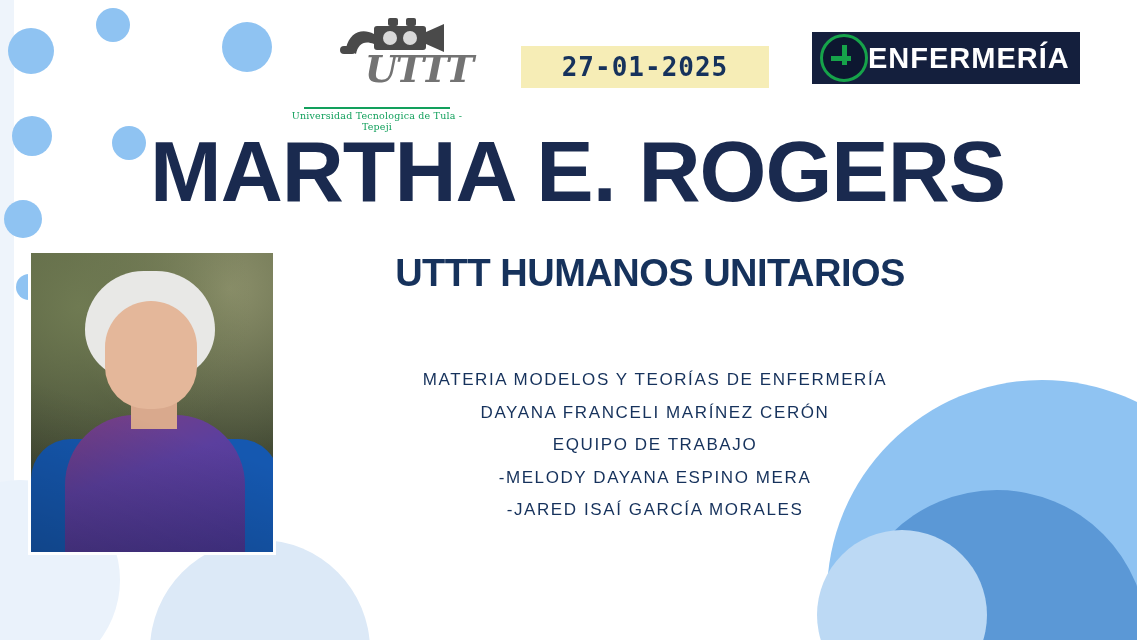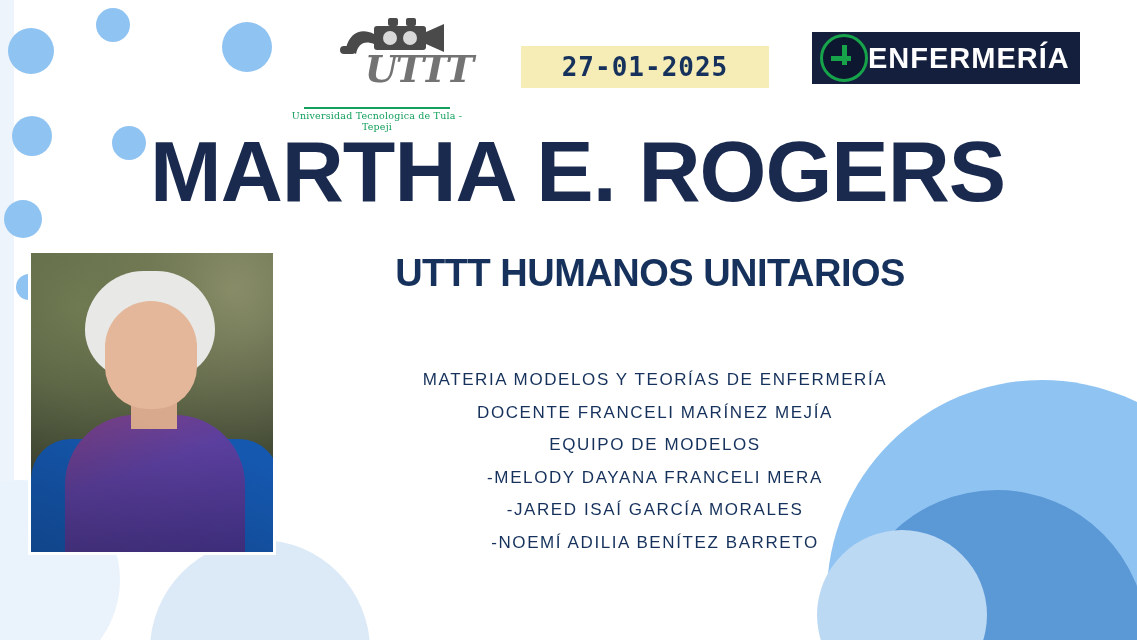--- a/index.html
+++ b/index.html
@@ -350,20 +350,19 @@
     <div class="blouse-r"></div>
     <div class="shawl"></div>
     <div class="neck"></div>
     <div class="hair"></div>
     <div class="face"></div>
     <div class="shadow"></div>
   </div>
 
   <div class="lines">
     <div>MATERIA MODELOS Y TEORÍAS DE ENFERMERÍA</div>
-    <div>DOCENTE FRANCELI MARÍNEZ MEJÍA</div>
-    <div>EQUIPO DE MODELOS</div>
-    <div>-MELODY DAYANA FRANCELI MERA</div>
+    <div>DAYANA FRANCELI MARÍNEZ CERÓN</div>
+    <div>EQUIPO DE TRABAJO</div>
+    <div>-MELODY DAYANA ESPINO MERA</div>
     <div>-JARED ISAÍ GARCÍA MORALES</div>
-    <div>-NOEMÍ ADILIA BENÍTEZ BARRETO</div>
   </div>
 
 </div>
 
 </body></html>

